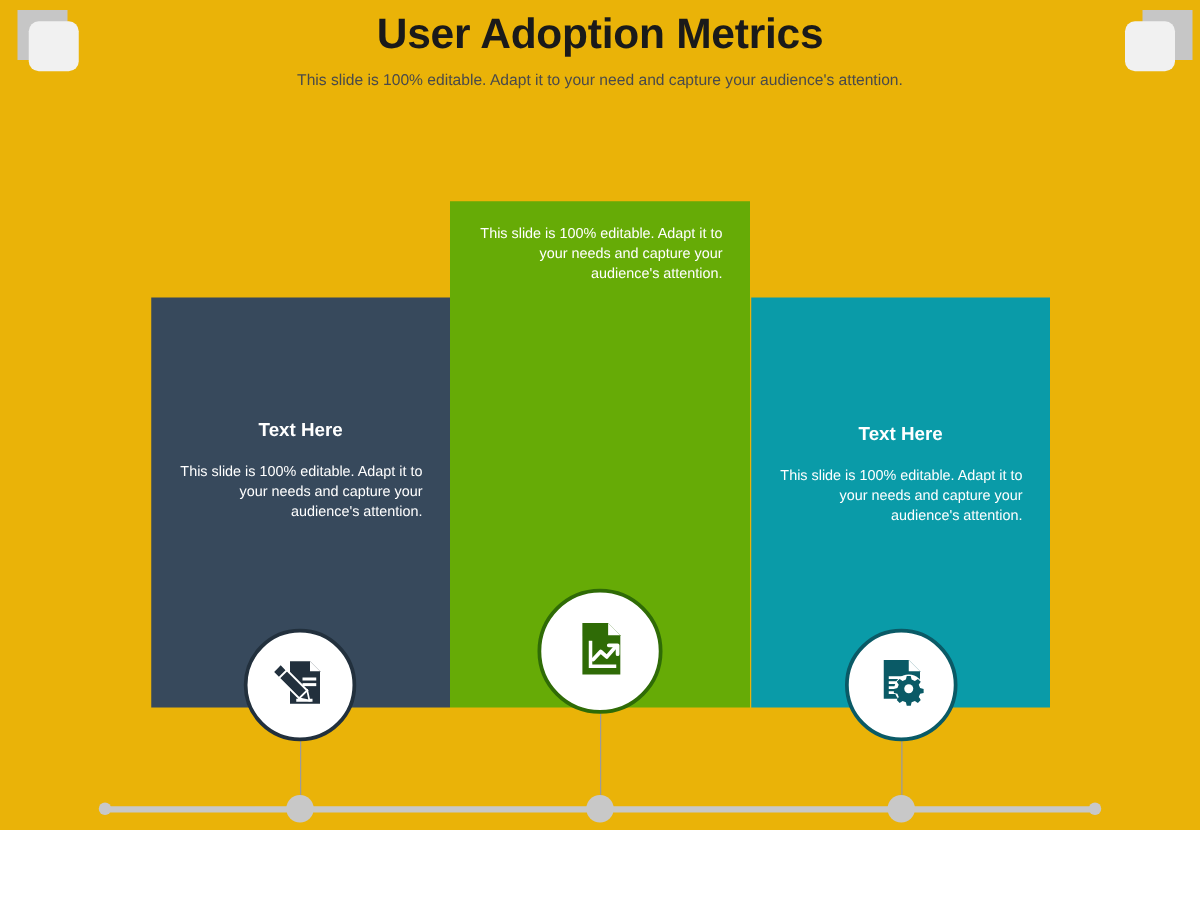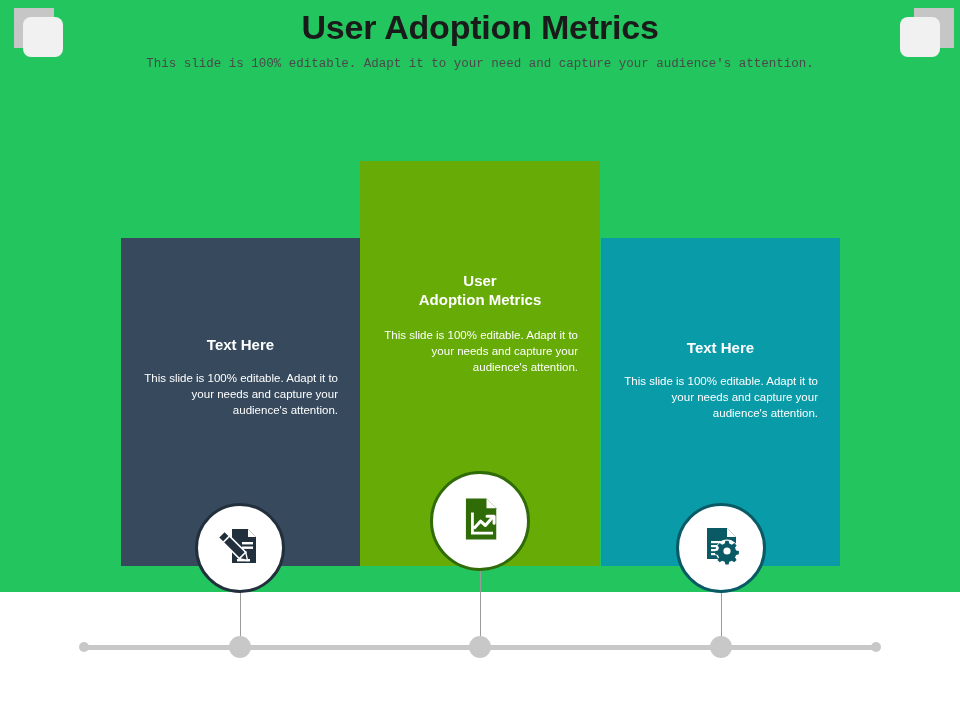--- a/index.html
+++ b/index.html
@@ -9,22 +9,22 @@
   body {
     width: 960px;
     height: 720px;
     background: #ffffff;
     font-family: "Liberation Sans", sans-serif;
     overflow: hidden;
   }
   .slide {
     position: relative;
     width: 960px;
-    height: 592px;
-    background: #22c55e;
+    height: 664px;
+    background: #eab308;
   }
 
   
   .corner-deco {
     position: absolute;
     width: 46px;
     height: 46px;
   }
   .corner-deco .sq-back {
     position: absolute;
@@ -61,21 +61,20 @@
     letter-spacing: -0.2px;
   }
   .slide-subtitle {
     position: absolute;
     top: 57px;
     left: 0;
     width: 960px;
     text-align: center;
     font-size: 12.5px;
     color: #4a4a4a;
-    font-family: Liberation Mono, monospace;
   }
 
   
   .column {
     position: absolute;
     box-sizing: border-box;
     padding: 0 22px;
   }
   .col-left {
     left: 121px;
@@ -198,24 +197,20 @@
 
   <div class="slide-title">User Adoption Metrics</div>
   <div class="slide-subtitle">This slide is 100% editable. Adapt it to your need and capture your audience's attention.</div>
 
   <div class="column col-left">
     <div class="col-heading">Text Here</div>
     <div class="col-body">This slide is 100% editable. Adapt it to your needs and capture your audience's attention.</div>
   </div>
 
   <div class="column col-center">
-    <div class="col-heading">
-      <div>User</div>
-      <div>Adoption Metrics</div>
-    </div>
     <div class="col-body">This slide is 100% editable. Adapt it to your needs and capture your audience's attention.</div>
   </div>
 
   <div class="column col-right">
     <div class="col-heading">Text Here</div>
     <div class="col-body">This slide is 100% editable. Adapt it to your needs and capture your audience's attention.</div>
   </div>
 
   <div class="connector" style="left:240px; top:593px; height:54px;"></div>
   <div class="connector" style="left:480px; top:571px; height:76px;"></div>

